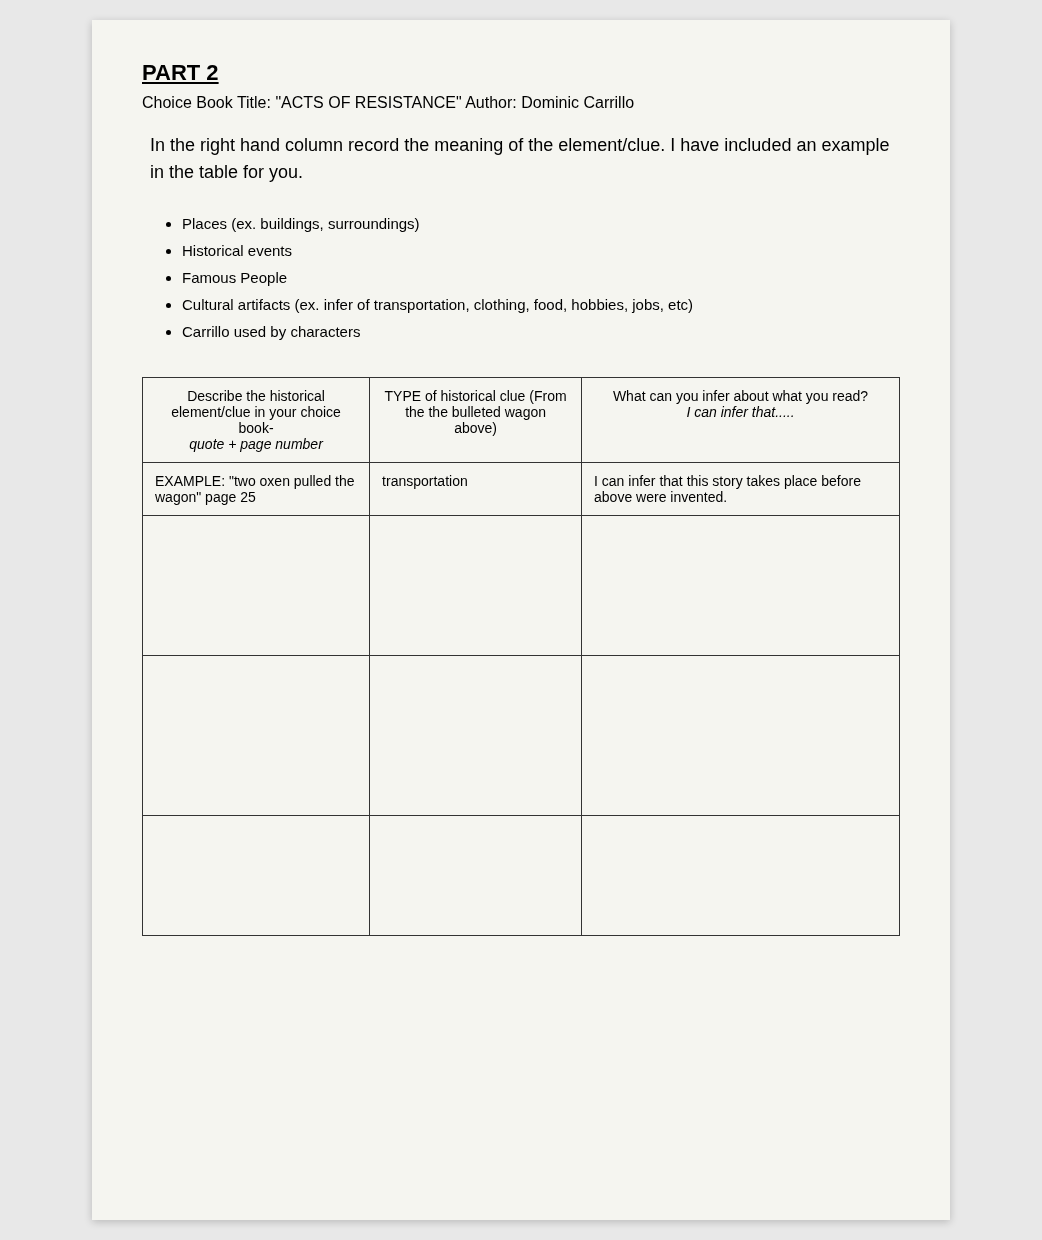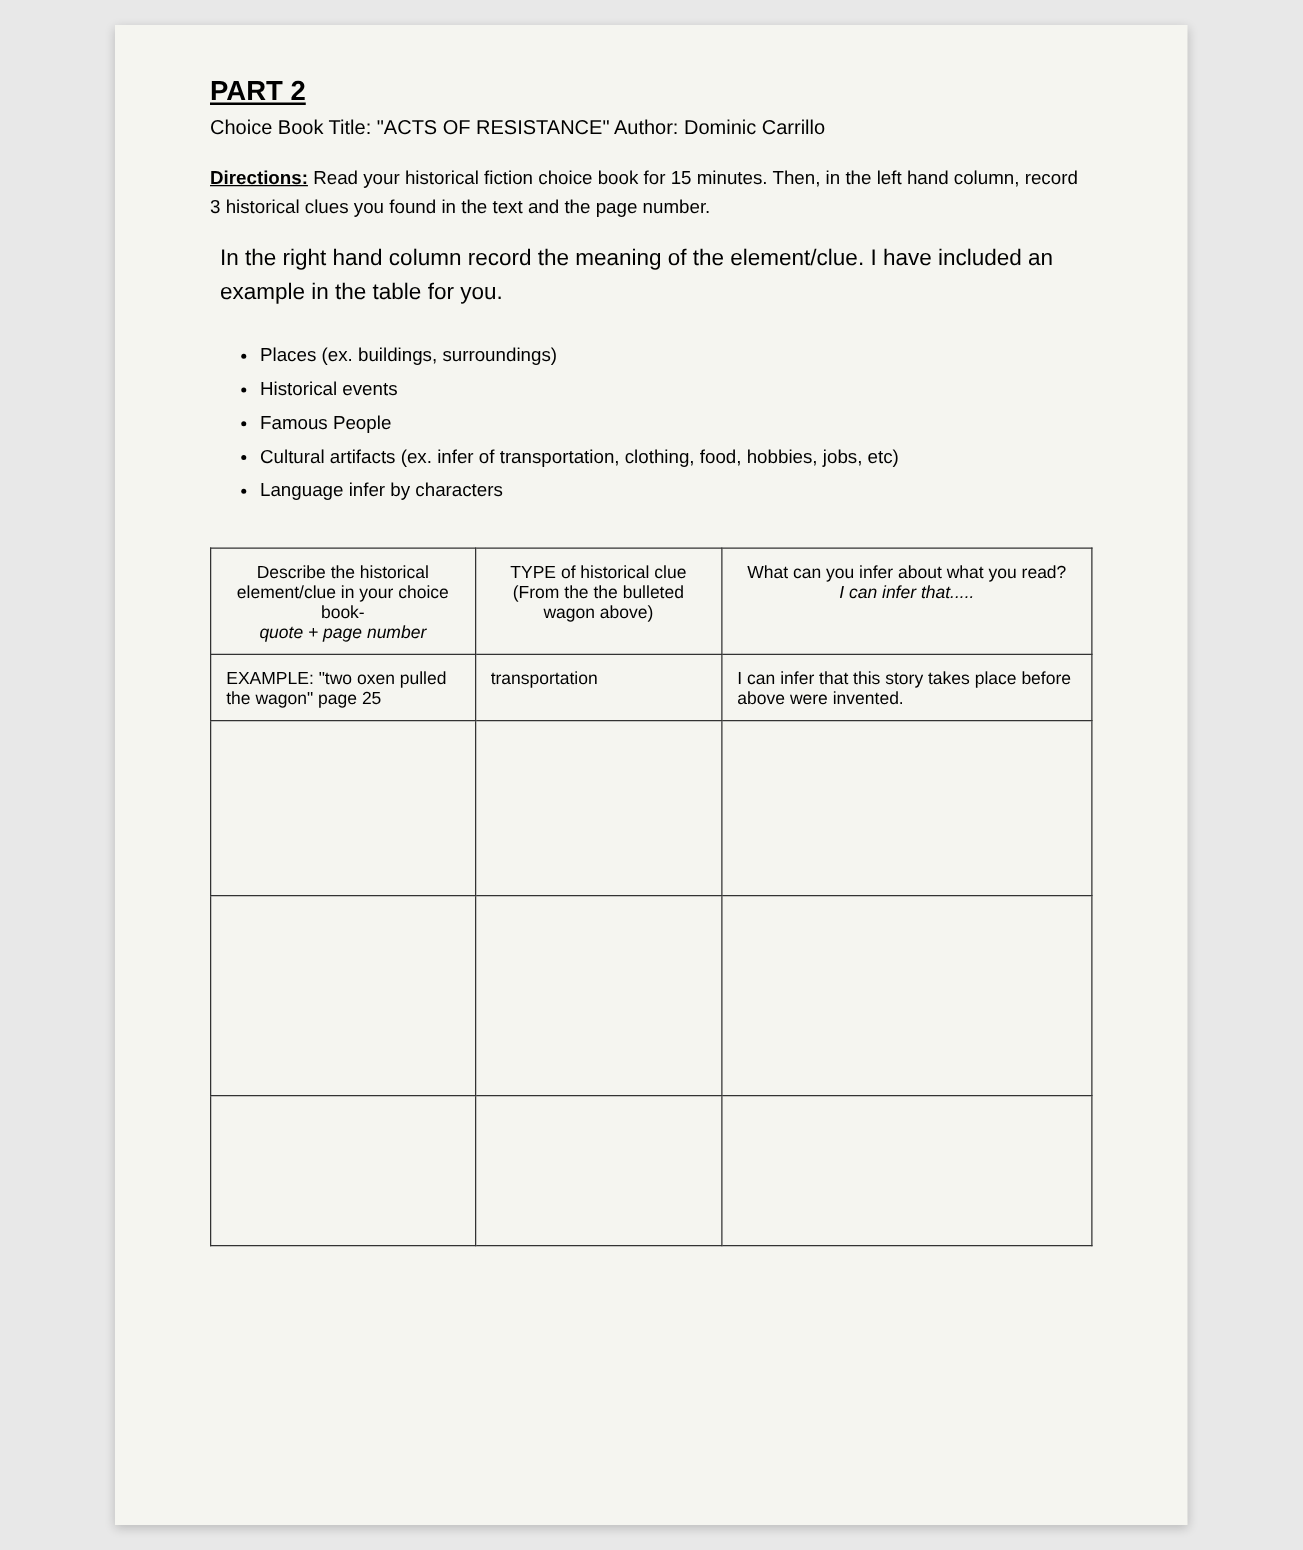--- a/index.html
+++ b/index.html
@@ -13,21 +13,21 @@
       font-family: Arial, sans-serif;
       display: flex;
       justify-content: center;
       padding: 20px;
     }
 
     .page {
       background: #f5f5f0;
       width: 858px;
       min-height: 1200px;
-      padding: 40px 76px;
+      padding: 40px 50px;
       box-shadow: 0 2px 8px rgba(0,0,0,0.2);
     }
 
     .part-title {
       font-size: 22px;
       font-weight: bold;
       text-decoration: underline;
       margin-bottom: 8px;
     }
 
@@ -140,33 +140,30 @@
   </style>
 </head>
 <body>
 
 <div class="page">
 
   <div class="part-title">PART 2</div>
 
   <div class="book-info">Choice Book Title: "ACTS OF RESISTANCE"  Author: Dominic Carrillo</div>
 
-  <div class="directions">
-    <span class="directions-label">Directions:</span><span> Read your historical fiction choice book for 15 minutes. Then, in the left hand column, record 3 historical clues you found in the text and the page number.</span>
-  </div>
 
   <div class="right-column-note">In the right hand column record the meaning of the element/clue. I have included an example in the table for you.</div>
 
   <div class="clues-section">
     <ul class="clues-list">
       <li>Places (ex. buildings, surroundings)</li>
       <li>Historical events</li>
       <li>Famous People</li>
       <li>Cultural artifacts (ex. infer of transportation, clothing, food, hobbies, jobs, etc)</li>
-      <li>Language infer by characters</li>
+      <li>Carrillo used by characters</li>
     </ul>
   </div>
 
   <div class="table-container">
     <table>
       <thead>
         <tr class="header-row">
           <th class="col1">
             <div class="col-main">Describe the historical element/clue in your choice book-</div>
             <div class="col-sub">quote + page number</div>

